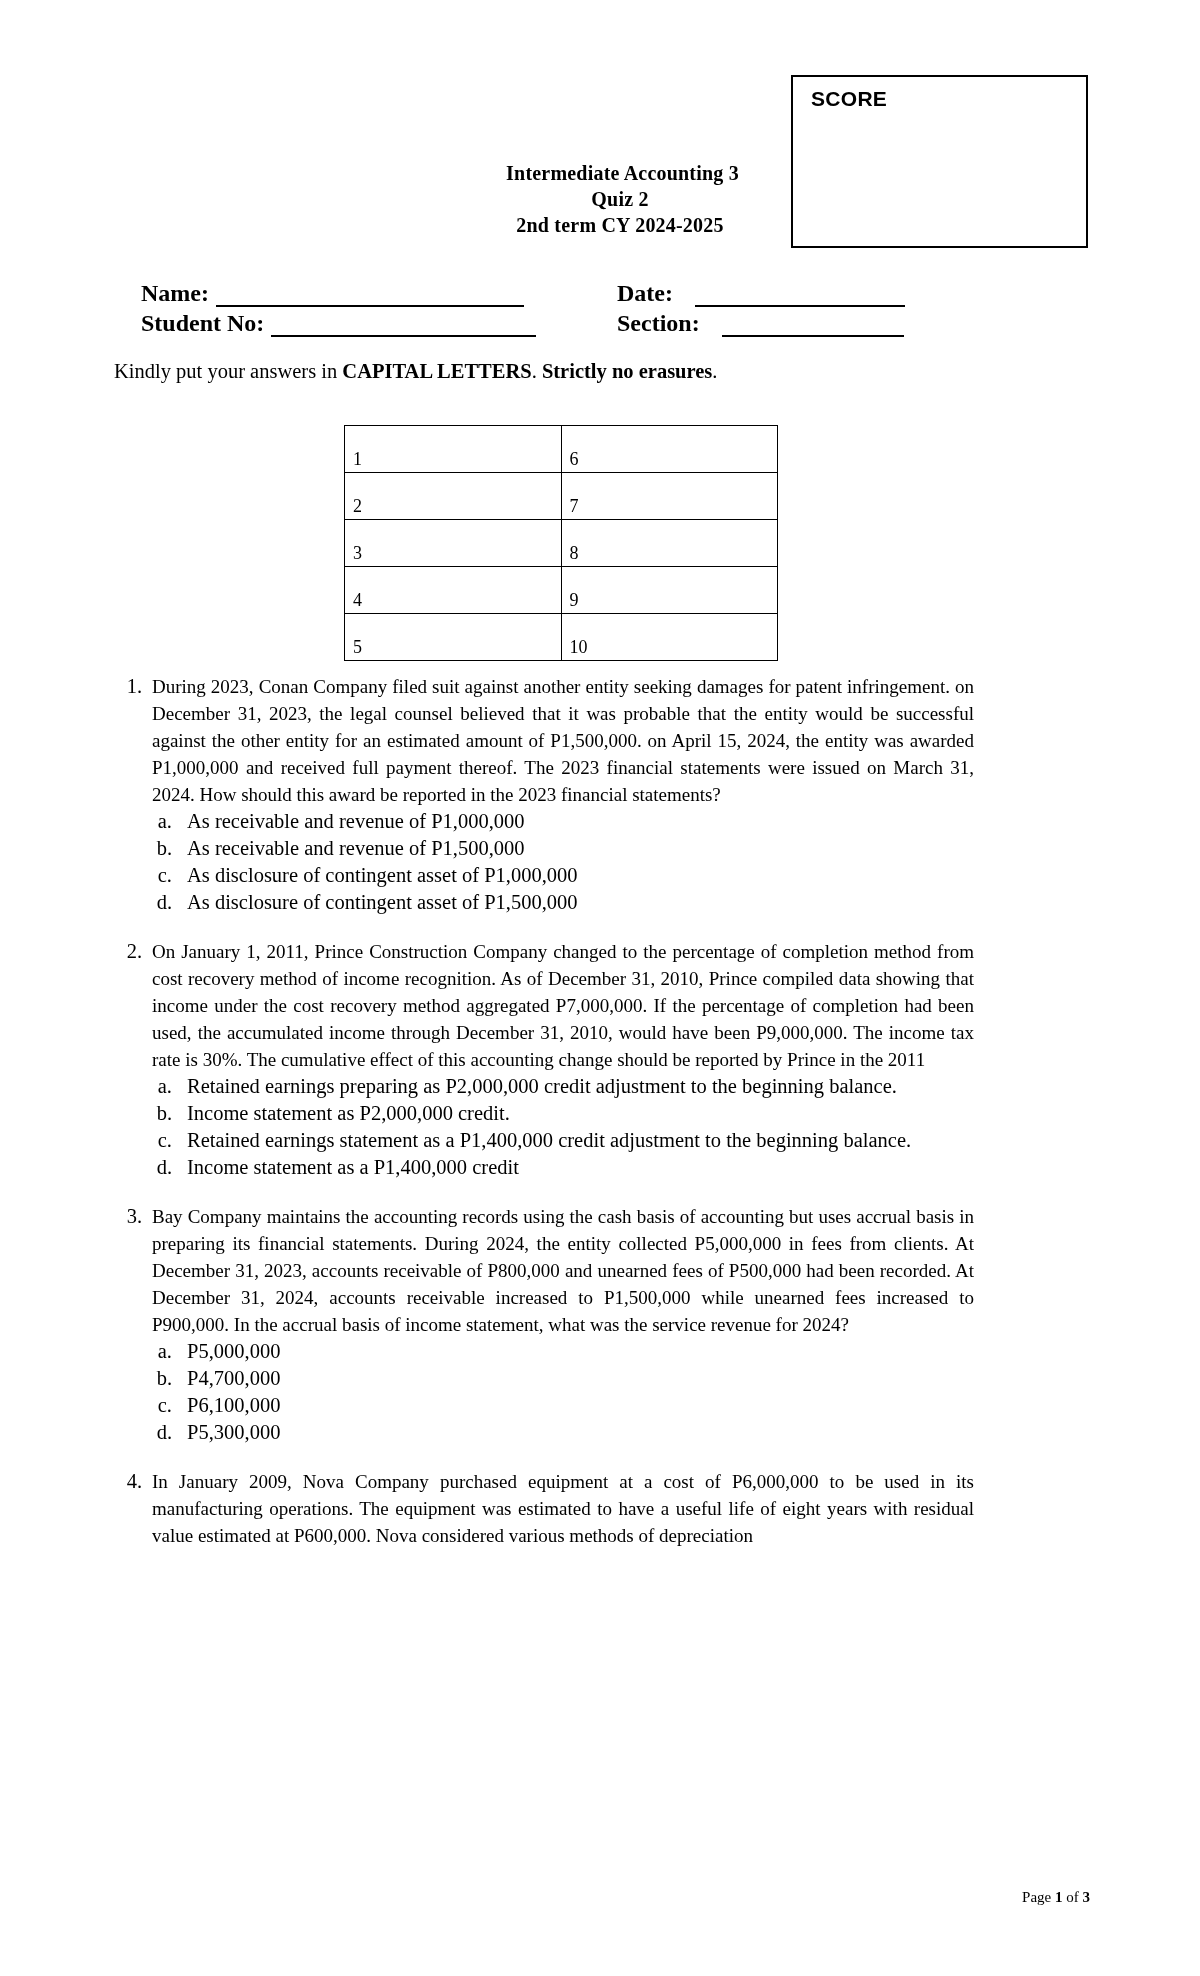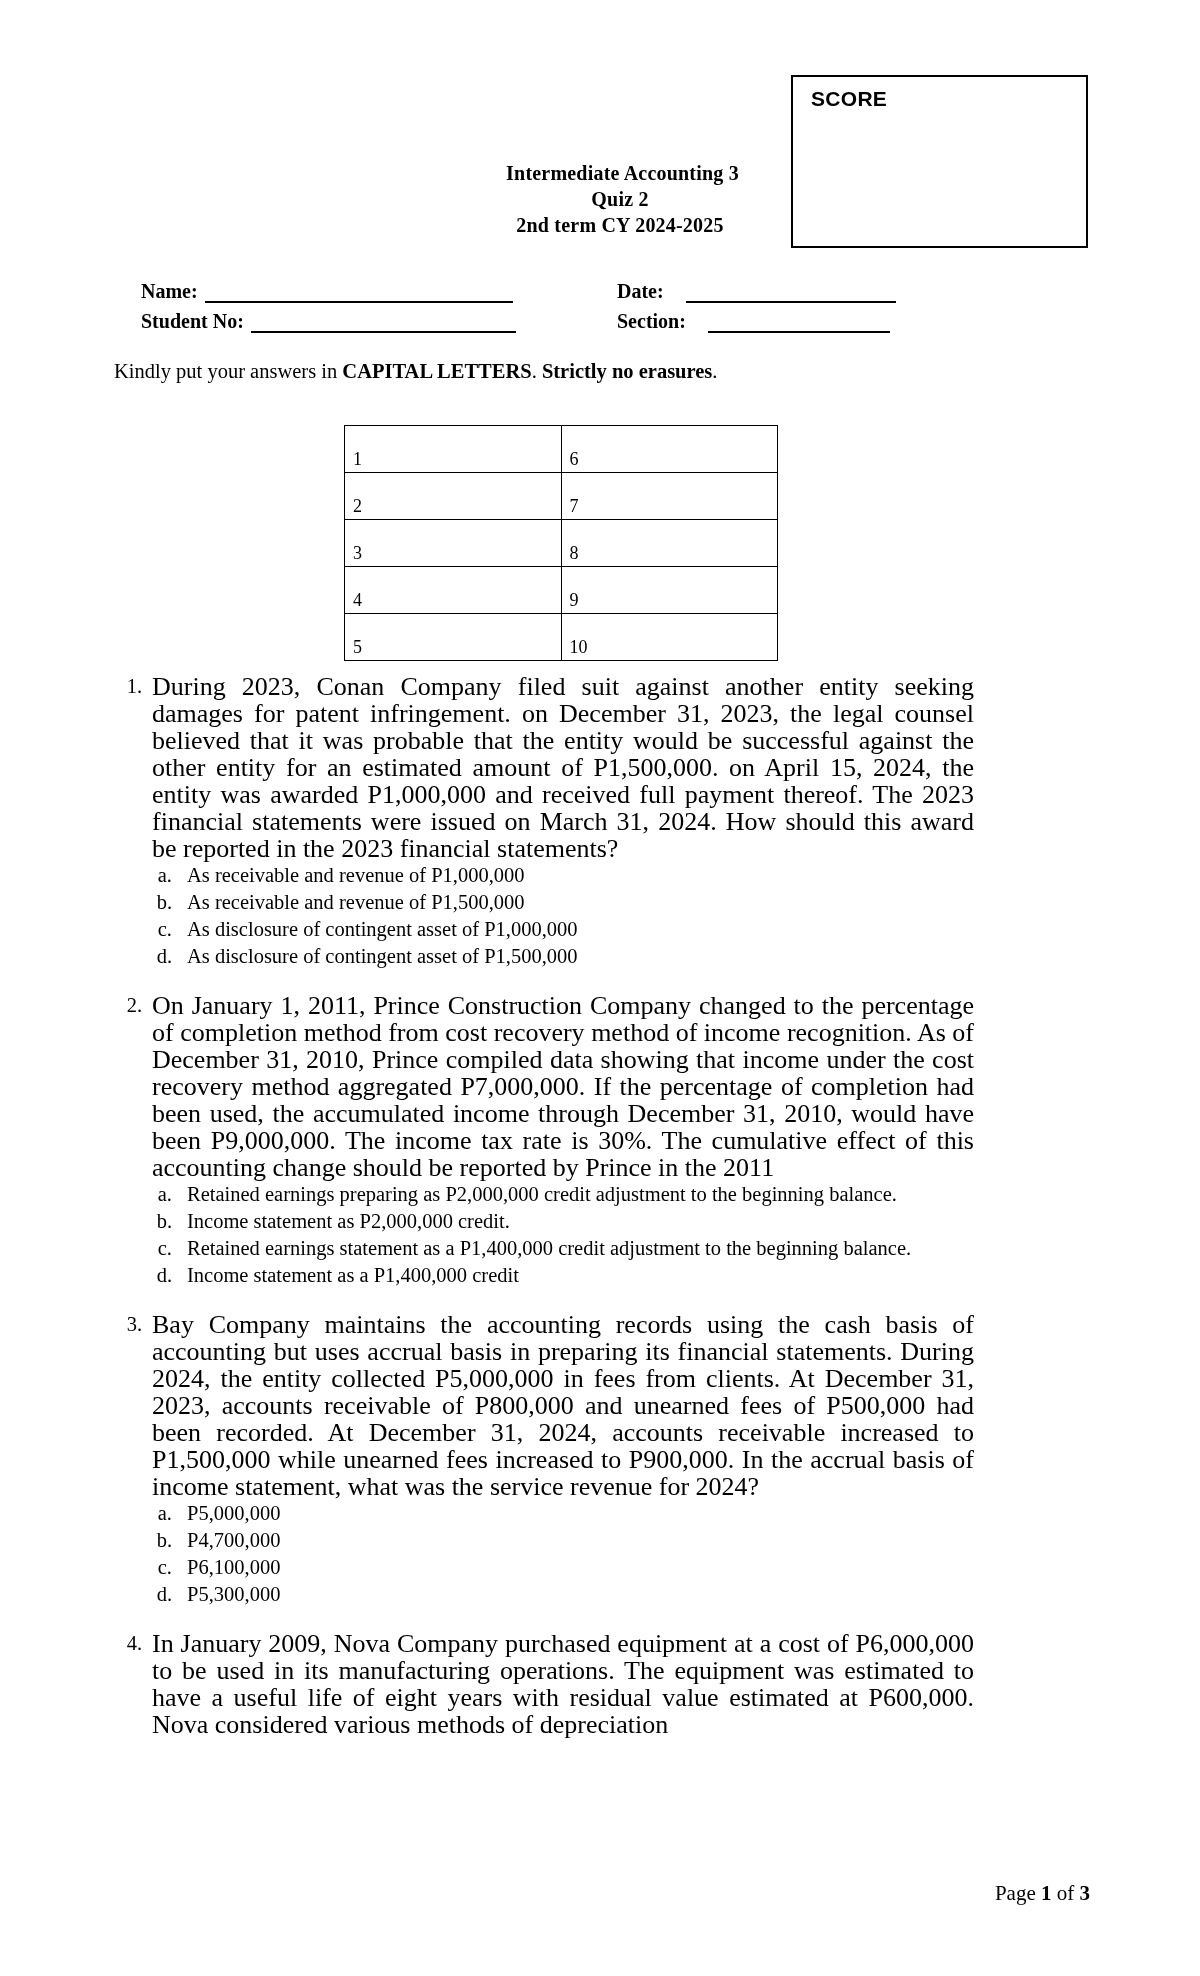--- a/index.html
+++ b/index.html
@@ -60,21 +60,21 @@
     position: absolute;
     left: 0;
     top: 268px;
     width: 1200px;
     height: 70px;
   }
   .id-row {
     position: relative;
     height: 30px;
     font-weight: bold;
-    font-size: 20px;
+    font-size: 24px;
     text-align: right;
   }
   .id-left {
     position: absolute;
     left: 141px;
     display: flex;
     align-items: flex-end;
     white-space: nowrap;
   }
   .id-right {
@@ -141,21 +141,21 @@
   .qnum {
     position: absolute;
     left: 0;
     top: 0;
     width: 28px;
     text-align: right;
     font-size: 20.5px;
     line-height: 27px;
   }
   .qbody {
-    font-size: 26px;
+    font-size: 19px;
     line-height: 27px;
     text-align: justify;
     text-justify: inter-word;
   }
   .opts {
     margin-top: 0;
     list-style: none;
     padding: 0;
   }
   .opt {
@@ -170,21 +170,21 @@
     top: 0;
     width: 20px;
     text-align: right;
   }
 
   
   .footer {
     position: absolute;
     right: 110px;
     bottom: 82px;
-    font-size: 21px;
+    font-size: 15px;
     font-weight: bold;
     white-space: nowrap;
   }
   .footer .pg-word { font-weight: normal; }
 </style>
 </head>
 <body>
 
 <div class="page">
 

